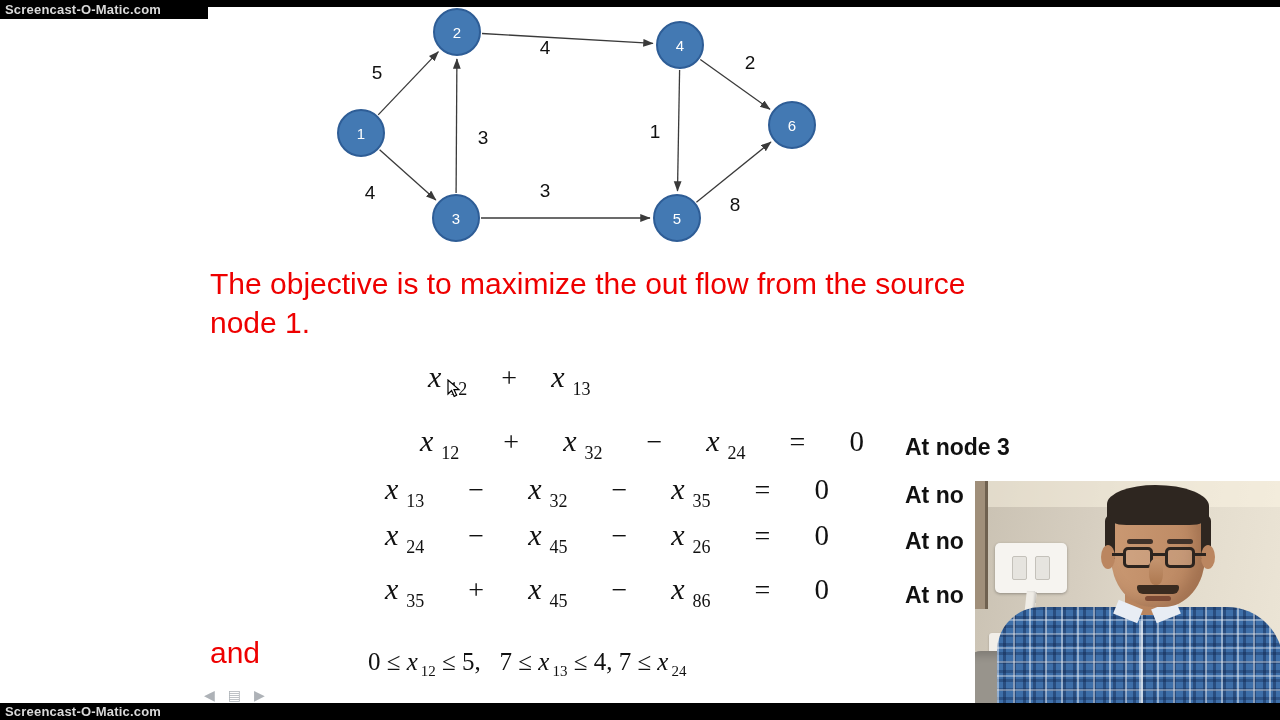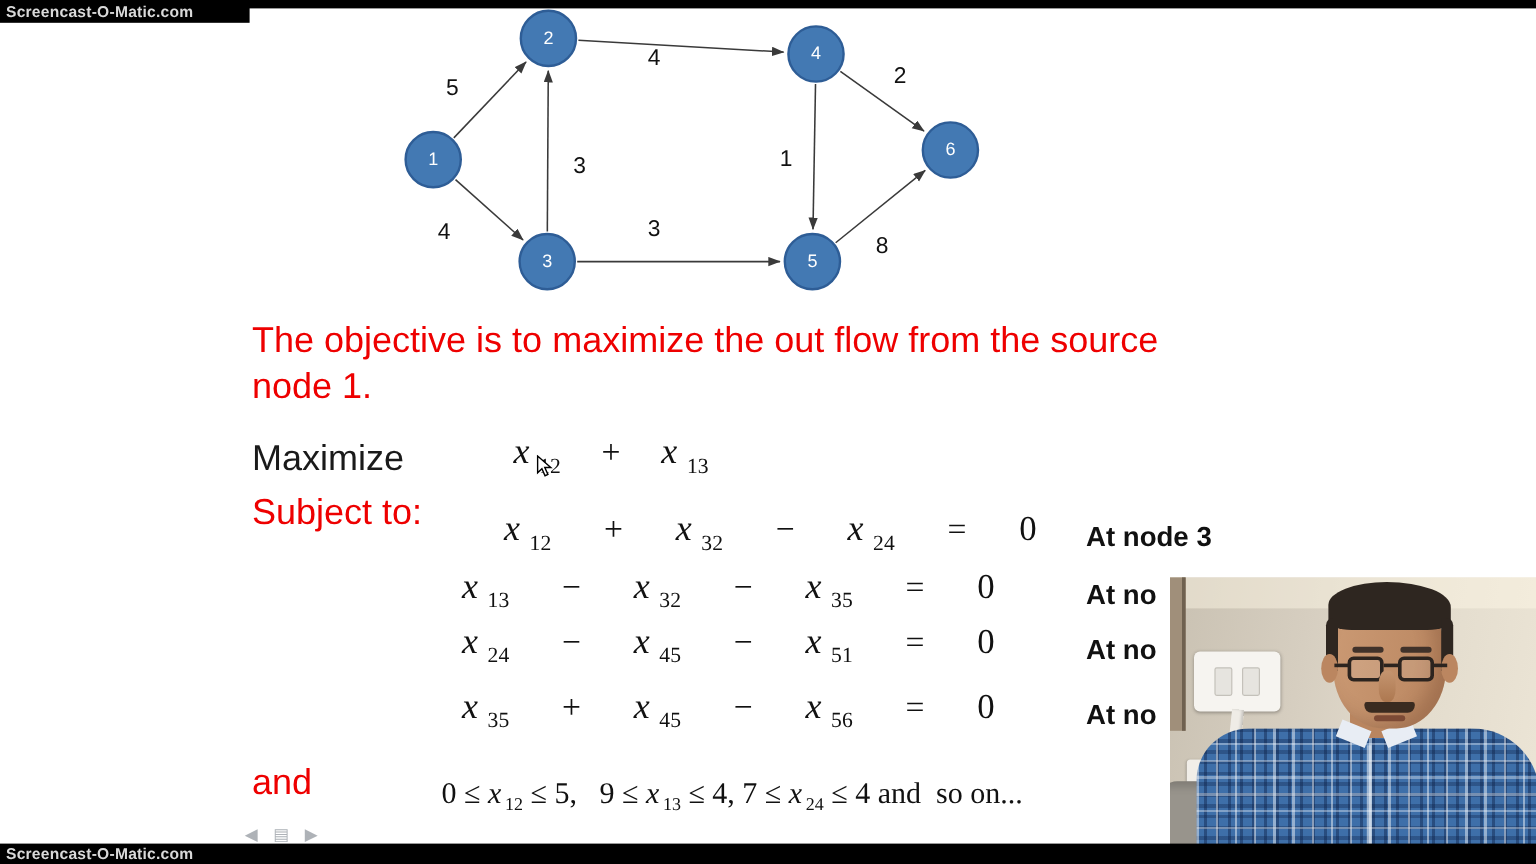--- a/index.html
+++ b/index.html
@@ -156,40 +156,38 @@
       </g>
       <g>
         <circle cx="462" cy="125" r="23" class="node-circle"></circle>
         <text x="462" y="125" class="node-label">6</text>
       </g>
     </svg>
 
   <div id="obj1" class="redline">The objective is to maximize the out flow from the source</div>
   <div id="obj2" class="redline">node 1.</div>
 
-  <div id="maximize">Maximize</div>
   <div id="obj-math">
       <span class="mvar">
         <span class="mx">x</span>
         <span class="msub">12</span>
       </span>
       <span class="mop">+</span>
       <span class="mvar">
         <span class="mx">x</span>
         <span class="msub">13</span>
       </span>
     </div>
 
   <div id="cursor">
     <svg width="15" height="19" viewBox="0 0 15 19">
       <path d="M1 1 L1 15 L4.6 11.6 L7.2 17.4 L9.6 16.3 L7 10.6 L12 10.6 Z" fill="#ffffff" stroke="#000000" stroke-width="1.2"></path>
     </svg>
   </div>
 
-  <div id="subjectto" class="redline">Subject to:</div>
 
   <div id="constraint-rows">
       <div class="crow">
         <span class="eq">
           <span class="mvar">
             <span class="mx">x</span>
             <span class="msub">12</span>
           </span>
           <span class="mop">+</span>
           <span class="mvar">
@@ -234,52 +232,52 @@
             <span class="msub">24</span>
           </span>
           <span class="mop">−</span>
           <span class="mvar">
             <span class="mx">x</span>
             <span class="msub">45</span>
           </span>
           <span class="mop">−</span>
           <span class="mvar">
             <span class="mx">x</span>
-            <span class="msub">51</span>
+            <span class="msub">26</span>
           </span>
           <span class="mop">=</span>
           <span class="mnum">0</span>
         </span>
         <span class="note">At no</span>
       </div>
       <div class="crow">
         <span class="eq">
           <span class="mvar">
             <span class="mx">x</span>
             <span class="msub">35</span>
           </span>
           <span class="mop">+</span>
           <span class="mvar">
             <span class="mx">x</span>
             <span class="msub">45</span>
           </span>
           <span class="mop">−</span>
           <span class="mvar">
             <span class="mx">x</span>
-            <span class="msub">56</span>
+            <span class="msub">86</span>
           </span>
           <span class="mop">=</span>
           <span class="mnum">0</span>
         </span>
         <span class="note">At no</span>
       </div>
     </div>
 
   <div id="and" class="redline">and</div>
-  <div id="bounds"><span>0 ≤ </span><span class="mvar"><span class="mx">x</span><span class="msub">12</span></span><span> ≤ 5,   9 ≤ </span><span class="mvar"><span class="mx">x</span><span class="msub">13</span></span><span> ≤ 4, 7 ≤ </span><span class="mvar"><span class="mx">x</span><span class="msub">24</span></span><span> ≤ 4 and  so on...</span></div>
+  <div id="bounds"><span>0 ≤ </span><span class="mvar"><span class="mx">x</span><span class="msub">12</span></span><span> ≤ 5,   7 ≤ </span><span class="mvar"><span class="mx">x</span><span class="msub">13</span></span><span> ≤ 4, 7 ≤ </span><span class="mvar"><span class="mx">x</span><span class="msub">24</span></span></div>
 
   <div id="webcam">
     <div class="wall"></div>
     <div class="door-edge"></div>
     <div class="outlet">
       <span class="rocker"></span>
       <span class="rocker"></span>
     </div>
     <div class="conduit"></div>
     <div class="outlet2"></div>

